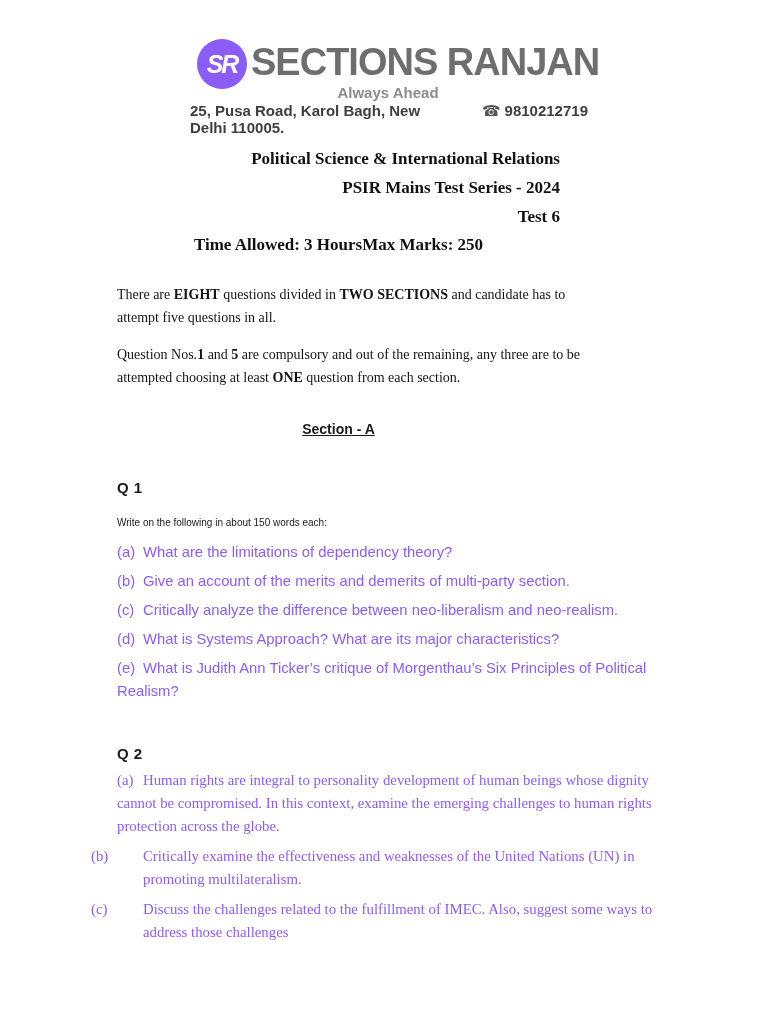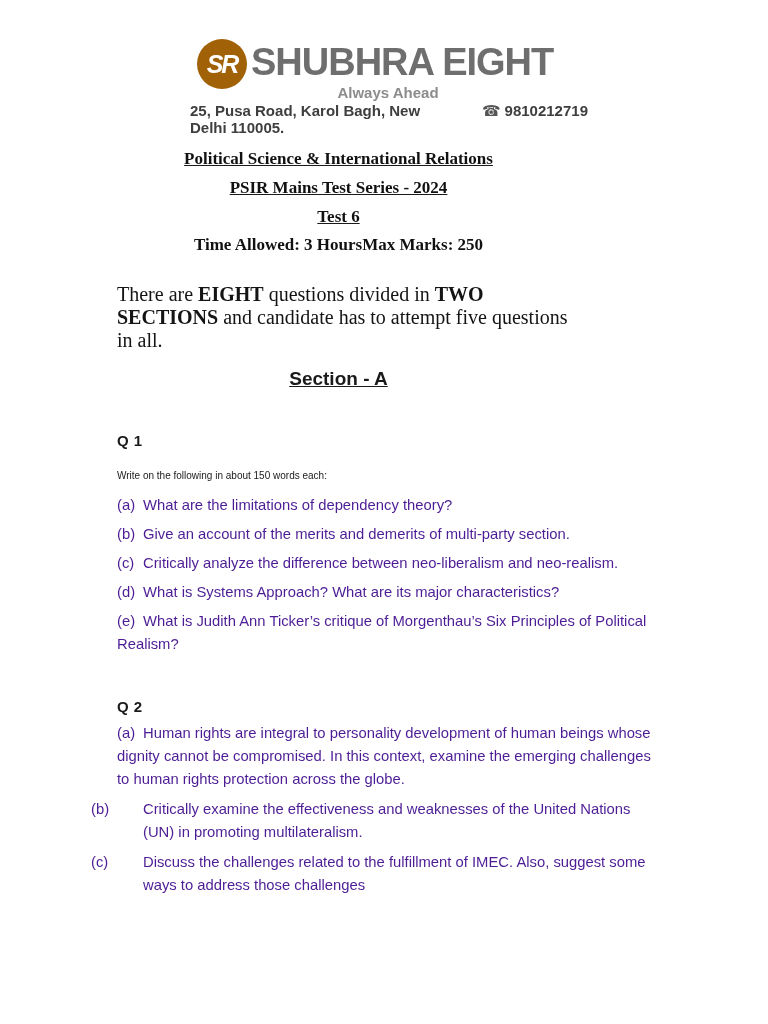--- a/index.html
+++ b/index.html
@@ -13,21 +13,21 @@
     font-family: "Liberation Sans", "DejaVu Sans", sans-serif;
     color: #1a1a1a;
   }
 
   
   .logo-circle {
     position: absolute;
     left: 197px; top: 39px;
     width: 50px; height: 50px;
     border-radius: 50%;
-    background: #a16207;
+    background: #8b5cf6;
     color: #ffffff;
     display: flex; align-items: center; justify-content: center;
     font-weight: 800; font-style: italic;
     font-size: 25px; letter-spacing: -2px;
     font-family: "Liberation Sans", sans-serif;
   }
   .brand {
     position: absolute;
     left: 251px; top: 41px;
     font-size: 38px; font-weight: 800;
@@ -57,85 +57,85 @@
   .phone-icon { margin-right: 4px; color: #555; }
 
   
   .main {
     position: absolute;
     left: 117px; top: 148px;
     width: 541px;
   }
   .serif { font-family: "Liberation Serif", "DejaVu Serif", serif; }
 
-  .titles { width: 443px; text-align: center; text-decoration: underline; }
+  .titles { width: 443px; text-align: right; }
   .title-line {
     font-size: 17px; font-weight: 700;
     line-height: 22px; margin-bottom: 7px;
     color: #111111;
   }
   .time-row {
     width: 443px;
     display: flex; justify-content: center;
     font-size: 17px; font-weight: 700;
     color: #111111;
     margin-top: 7px;
   }
 
   .instructions { width: 468px; margin-top: 28px; }
   .instr-p {
-    font-size: 20px; line-height: 23px;
+    font-size: 14px; line-height: 23px;
     margin-bottom: 14px;
     color: #141414;
   }
   .instr-p b { font-weight: 700; }
 
   .section-heading {
     width: 443px;
     text-align: center;
-    margin-top: 16px;
-    font-size: 19px; font-weight: 700;
+    margin-top: 32px;
+    font-size: 14px; font-weight: 700;
   }
   .section-heading span { text-decoration: underline; }
 
   .question-block { width: 541px; }
   .q-number {
     font-size: 15px; font-weight: 600;
     margin-top: 42px;
     letter-spacing: 0.5px;
   }
   .q-intro {
     font-size: 10px;
     line-height: 23px;
     margin-top: 15px;
   }
   .q-list { margin-top: 7px; }
   .q-item {
     font-size: 14.8px;
     line-height: 23px;
     margin-bottom: 6px;
-    color: #4c1d95;
+    color: #8b5cf6;
   }
   .q-item .marker { display: inline-block; width: 26px; }
   .q-item.hang {
     padding-left: 26px;
     text-indent: -26px;
   }
-  .q2-list .q-item { margin-bottom: 7px; }
+  .q2-list .q-item { margin-bottom: 7px; font-family: Liberation Serif, serif; }
 </style>
 </head>
 <body>
 
 <div class="doc">
 
   <div class="header">
     <div class="logo-circle">
       <span>SR</span>
     </div>
-    <div class="brand">SHUBHRA EIGHT</div>
+    <div class="brand">SECTIONS RANJAN</div>
     <div class="tagline">Always Ahead</div>
     <div class="address-row">
       <span>25, Pusa Road, Karol Bagh, New Delhi 110005.</span>
       <span class="phone-wrap"><span class="phone-icon">☎</span><span>9810212719</span></span>
     </div>
   </div>
 
   <div class="main">
 
     <div class="titles serif">
@@ -144,20 +144,21 @@
       <div class="title-line">Test 6</div>
     </div>
 
     <div class="time-row serif">
       <span>Time Allowed: 3 Hours</span>
       <span>Max Marks: 250</span>
     </div>
 
     <div class="instructions serif">
       <p class="instr-p"><span>There are </span><b>EIGHT</b><span> questions divided in </span><b>TWO SECTIONS</b><span> and candidate has to attempt five questions in all.</span></p>
+      <p class="instr-p"><span>Question Nos.</span><b>1</b><span> and </span><b>5</b><span> are compulsory and out of the remaining, any three are to be attempted choosing at least </span><b>ONE</b><span> question from each section.</span></p>
     </div>
 
     <div class="section-heading">
       <span>Section - A</span>
     </div>
 
     <div class="question-block">
       <div class="q-number">Q 1</div>
       <div class="q-intro">Write on the following in about 150 words each:</div>
       <div class="q-list">

